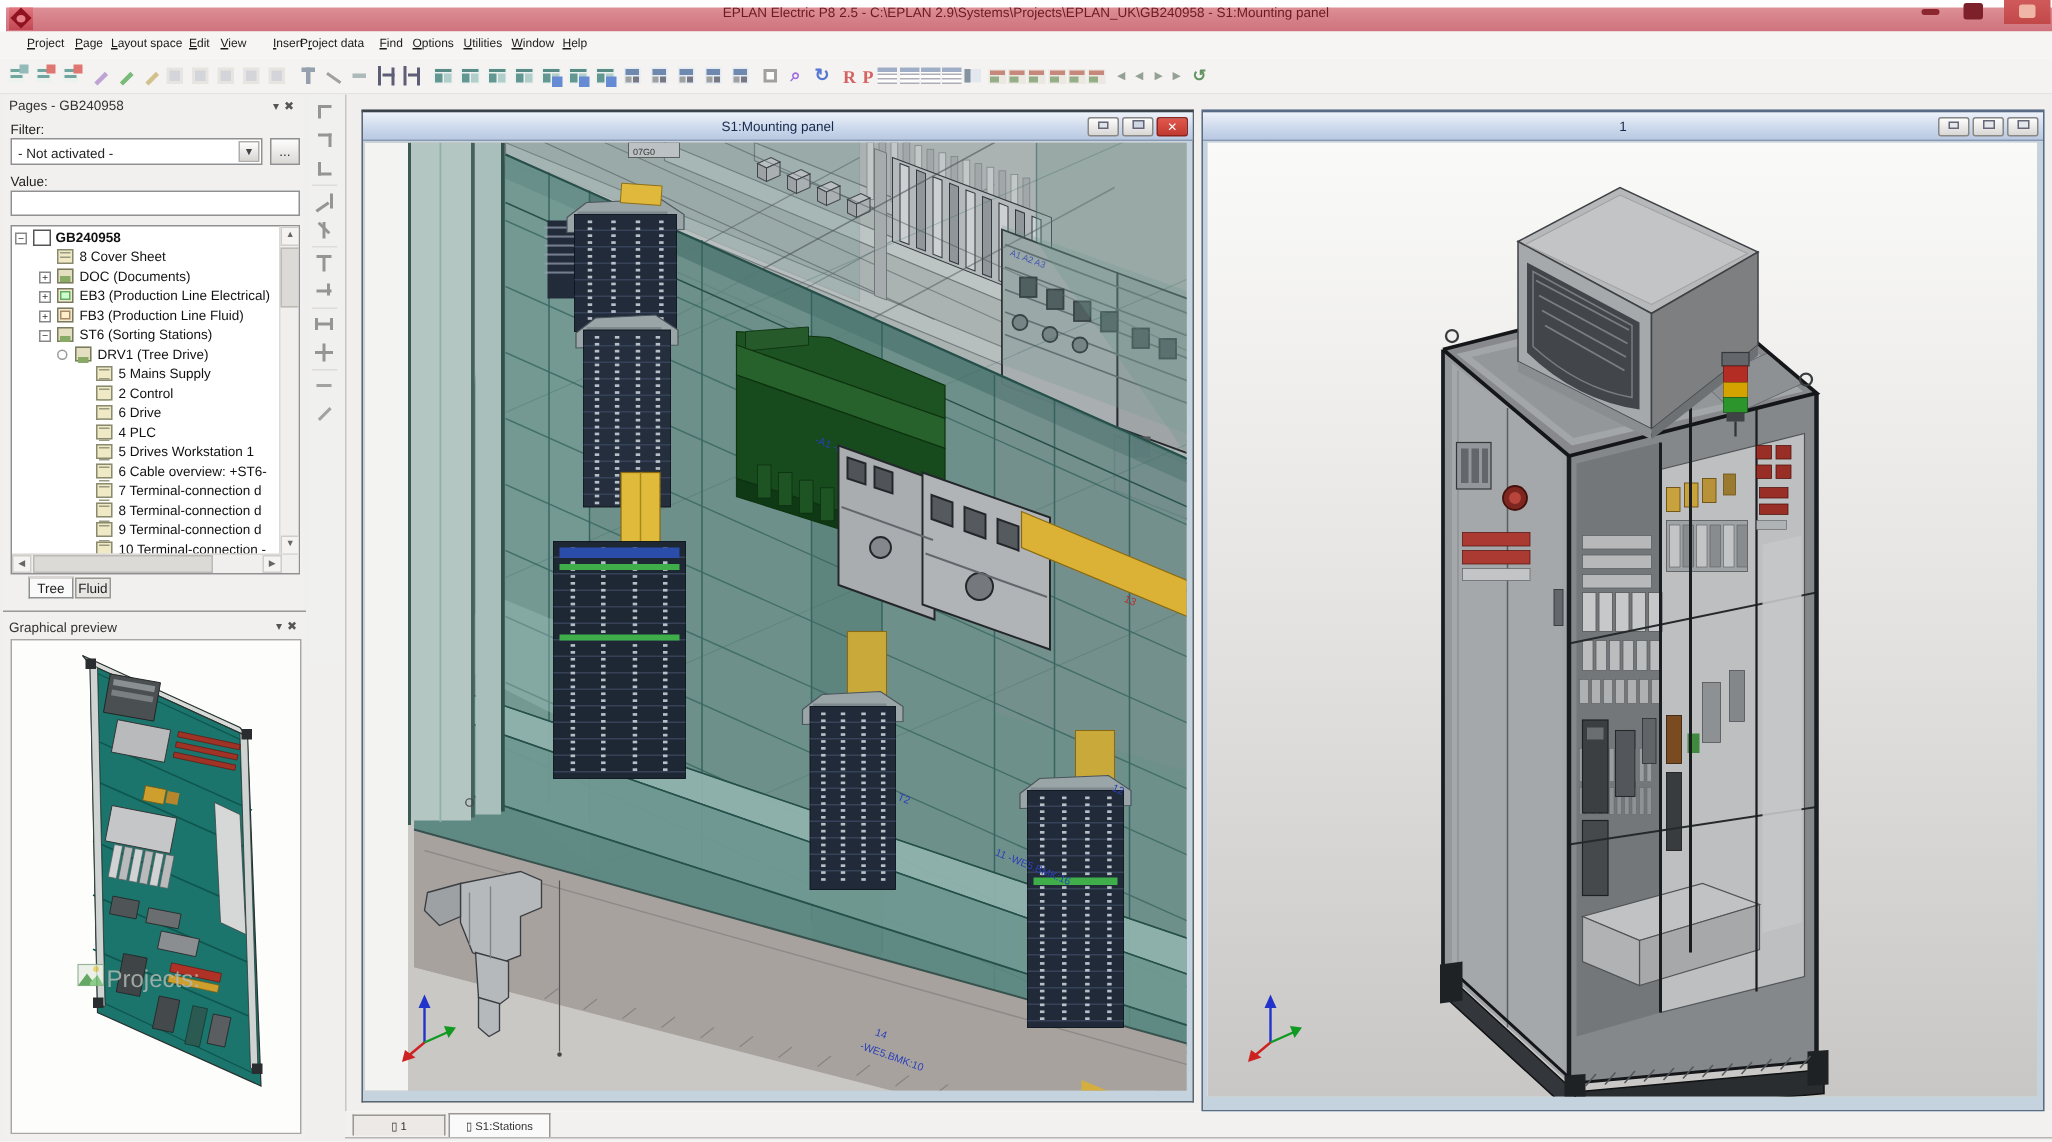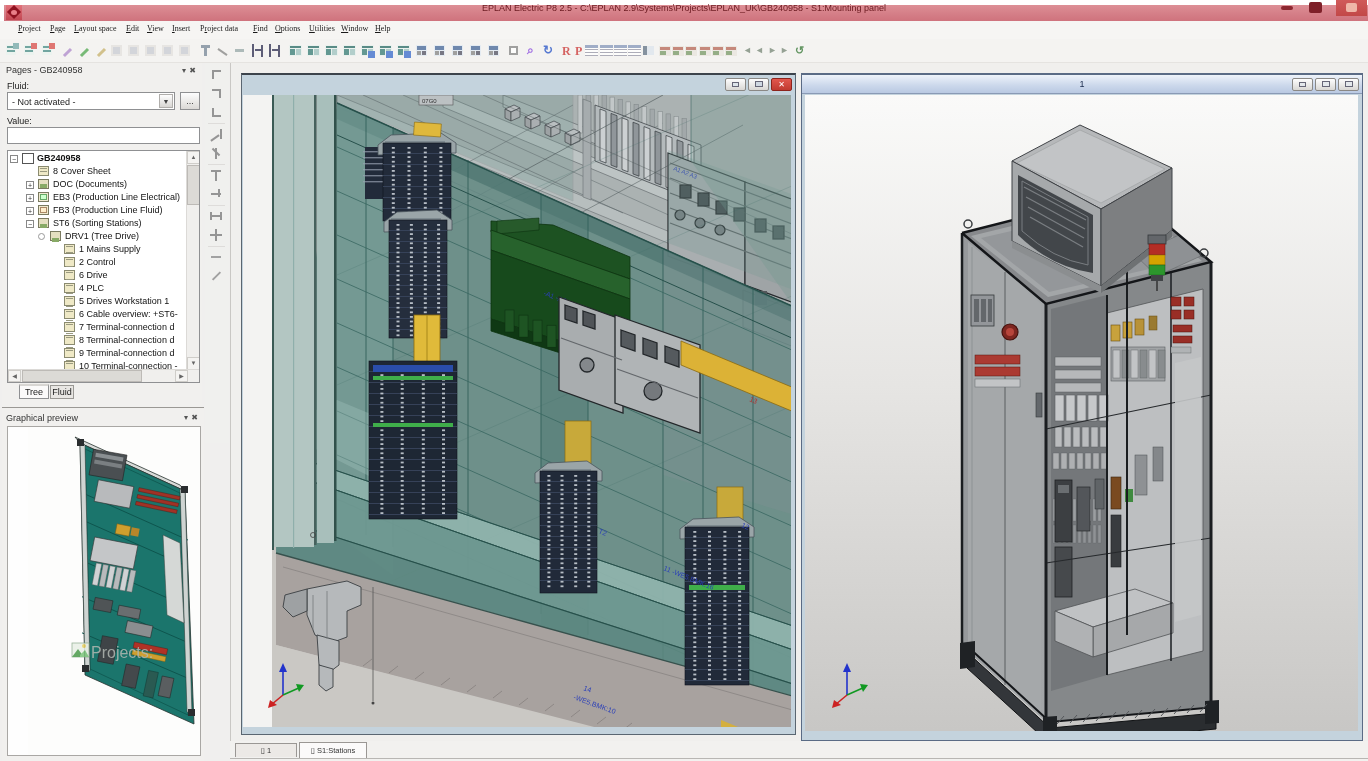--- a/index.html
+++ b/index.html
@@ -19,21 +19,21 @@
   background:#e87f88; border-radius:50%; }
 #tb-title { left:0; right:0; top:3px; text-align:center; font-size:9px; color:#6b1a20;}
 #tb-min { right:75px; top:6px; width:12px; height:4px; background:#8c2730; border-radius:2px;}
 #tb-max { right:46px; top:2px; width:13px; height:11px; background:#7e2029; border-radius:2px;}
 #tb-close { right:1px; top:0; width:31px; height:16px; background:linear-gradient(#d05a5a,#c24848); }
 #tb-close .x { position:absolute; left:10px; top:3px; width:11px; height:9px; background:#efb6a8; border-radius:2px;}
 
 
 #menubar { left:0; top:21px; width:1368px; height:18px; background:#f6f5f3;
   font-size:8px; color:#1a1a1a; }
-#menubar span { position:absolute; top:3px;font-family:Liberation Serif, serif; }
+#menubar span { position:absolute; top:3px; }
 #menubar u { text-decoration:underline; }
 
 
 #toolbar { left:0; top:39px; width:1368px; height:24px; background:#f4f3f1;
   border-bottom:1px solid #e0dedb; }
 .ti { position:absolute; top:4px; width:15px; height:15px; }
 
 
 #pagespanel { left:2px; top:63px; width:200px; height:344px; background:#f1f0ee; font-size:9px; color:#222;}
 #vtoolbar { left:205px; top:63px; width:24px; height:380px; background:#f1f0ee; }
@@ -76,21 +76,21 @@
 <div class="abs" id="tb-close">
     <div class="x"></div>
   </div>
 
 <div class="abs" id="menubar">
   <span style="left:18px"><u>P</u>roject</span>
   <span style="left:50px"><u>P</u>age</span>
   <span style="left:74px"><u>L</u>ayout space</span>
   <span style="left:126px"><u>E</u>dit</span>
   <span style="left:147px"><u>V</u>iew</span>
-  <span style="left:172px"><u>I</u>nsert</span>
+  <span style="left:182px"><u>I</u>nsert</span>
   <span style="left:200px">P<u>r</u>oject data</span>
   <span style="left:253px"><u>F</u>ind</span>
   <span style="left:275px"><u>O</u>ptions</span>
   <span style="left:309px"><u>U</u>tilities</span>
   <span style="left:341px"><u>W</u>indow</span>
   <span style="left:375px"><u>H</u>elp</span>
 </div>
 
 <div class="abs" id="toolbar">
     <div style="position:absolute;left:0;top:0;width:1368px;height:24px;background:rgba(246,245,243,0.22);z-index:5;"></div>
@@ -329,21 +329,21 @@
   <div class="ti" style="left:793px;">
       <b style="position:absolute;left:2px;top:1px;color:#3a7a3a;font-size:11px;">↺</b>
     </div>
   </div>
 
 <div class="abs" style="left:0;top:63px;width:230px;height:698px;background:#f0efee;"></div>
 <div class="abs" id="pagespanel">
   <div class="abs" style="left:4px;top:2px;font-size:9px;color:#333;">Pages - GB240958</div>
   <div class="abs" style="right:16px;top:3px;font-size:8px;color:#555;">▾</div>
   <div class="abs" style="right:6px;top:3px;font-size:8px;color:#555;">✖</div>
-  <div class="abs" style="left:5px;top:18px;font-size:9px;">Fluid:</div>
+  <div class="abs" style="left:5px;top:18px;font-size:9px;">Filter:</div>
   <div class="abs" style="left:5px;top:29px;width:168px;height:18px;background:#fff;border:1px solid #8f9092;">
      <span style="position:absolute;left:4px;top:4px;font-size:9px;color:#222;">- Not activated -</span>
      <span style="position:absolute;right:1px;top:1px;width:14px;height:14px;background:linear-gradient(#fefefe,#d8d6d3);border:1px solid #b0aeab;font-size:7px;text-align:center;line-height:14px;color:#444;">▼</span>
   </div>
   <div class="abs" style="left:178px;top:29px;width:20px;height:18px;background:linear-gradient(#fdfdfd,#dbd9d6);border:1px solid #8f9092;font-size:9px;text-align:center;line-height:16px;color:#333;">...</div>
   <div class="abs" style="left:5px;top:53px;font-size:9px;">Value:</div>
   <div class="abs" style="left:5px;top:64px;width:193px;height:17px;background:#fff;border:1px solid #8f9092;"></div>
   <div class="abs" id="treebox" style="left:5px;top:87px;width:193px;height:233px;background:#fff;border:1px solid #8f9092;overflow:hidden;font-size:9px;color:#111;">
     <div id="treec">
     <div class="abs" style="left:2px;top:4px;width:8px;height:8px;border:1px solid #888;background:#fff;font-size:7px;line-height:7px;text-align:center;color:#333;">−</div>
@@ -369,21 +369,21 @@
     <div class="abs" style="left:30px;top:67px;width:11px;height:10px;border:1px solid #7a7a60;background:#e4dfc0;"></div>
         <div class="abs" style="left:32px;top:73px;width:7px;height:4px;background:#8a6;"></div>
     <div class="abs" style="left:45px;top:67px;font-weight:normal;white-space:nowrap;">ST6 (Sorting Stations)</div>
     <div class="abs" style="left:30px;top:82px;width:7px;height:7px;border:1px solid #999;border-radius:50%;background:#fff;"></div>
     <div class="abs" style="left:42px;top:80px;width:11px;height:10px;border:1px solid #7a7a60;background:#e4dfc0;"></div>
         <div class="abs" style="left:44px;top:87px;width:7px;height:4px;background:#8a6;"></div>
     <div class="abs" style="left:57px;top:80px;font-weight:normal;white-space:nowrap;">DRV1 (Tree Drive)</div>
     <div class="abs" style="left:56px;top:93px;width:11px;height:10px;border:1px solid #8a8a70;background:#efe9c6;"></div>
         <div class="abs" style="left:58px;top:95px;width:7px;height:1px;background:#9a9a80;"></div>
         <div class="abs" style="left:58px;top:101px;width:7px;height:1px;background:#9a9a80;"></div>
-    <div class="abs" style="left:71px;top:93px;font-weight:normal;white-space:nowrap;">1 Mains Supply</div>
+    <div class="abs" style="left:71px;top:93px;font-weight:normal;white-space:nowrap;">5 Mains Supply</div>
     <div class="abs" style="left:56px;top:106px;width:11px;height:10px;border:1px solid #8a8a70;background:#efe9c6;"></div>
         <div class="abs" style="left:58px;top:108px;width:7px;height:1px;background:#9a9a80;"></div>
         <div class="abs" style="left:58px;top:115px;width:7px;height:1px;background:#9a9a80;"></div>
     <div class="abs" style="left:71px;top:106px;font-weight:normal;white-space:nowrap;">2 Control</div>
     <div class="abs" style="left:56px;top:119px;width:11px;height:10px;border:1px solid #8a8a70;background:#efe9c6;"></div>
         <div class="abs" style="left:58px;top:121px;width:7px;height:1px;background:#9a9a80;"></div>
         <div class="abs" style="left:58px;top:128px;width:7px;height:1px;background:#9a9a80;"></div>
     <div class="abs" style="left:71px;top:119px;font-weight:normal;white-space:nowrap;">6 Drive</div>
     <div class="abs" style="left:56px;top:132px;width:11px;height:10px;border:1px solid #8a8a70;background:#efe9c6;"></div>
         <div class="abs" style="left:58px;top:134px;width:7px;height:1px;background:#9a9a80;"></div>
@@ -474,21 +474,21 @@
       </div>
   <div class="abs" style="left:3px;top:205px;width:17px;height:17px;">
         <i style="position:absolute;left:3px;top:7px;width:11px;height:2px;background:#888;transform:rotate(-45deg);"></i>
       </div>
   </div>
 </div>
 <div class="abs" id="prevpanel">
   <div class="abs" style="left:4px;top:5px;font-size:9px;color:#333;">Graphical preview</div>
   <div class="abs" style="right:16px;top:5px;font-size:8px;color:#555;">▾</div>
   <div class="abs" style="right:6px;top:5px;font-size:8px;color:#555;">✖</div>
-  <div class="abs" id="prevbox" style="left:5px;top:18px;width:194px;height:330px;background:#fefefe;border:1px solid #a9a7a4;overflow:hidden;padding-left:20px;"><svg width="194" height="330" viewBox="0 0 194 330" xmlns="http://www.w3.org/2000/svg">
+  <div class="abs" id="prevbox" style="left:5px;top:18px;width:194px;height:330px;background:#fefefe;border:1px solid #a9a7a4;overflow:hidden;"><svg width="194" height="330" viewBox="0 0 194 330" xmlns="http://www.w3.org/2000/svg">
 <rect width="194" height="330" fill="#fdfdfc"></rect>
 <g stroke="#27322f" stroke-width="0.8">
 <polygon points="47,10 152,58 157,64 52,16" fill="#d8dad8"></polygon>
 <polygon points="52,16 157,64 166,297 57,248" fill="#1b756c"></polygon>
 <polygon points="57,22 152,66 160,288 62,242" fill="none" stroke="#0e554e"></polygon>
 </g>
 <line x1="54" y1="65.72" x2="160" y2="113.06" stroke="#0e554e" stroke-width="1"></line>
 <line x1="54" y1="92.84" x2="160" y2="139.82" stroke="#0e554e" stroke-width="1"></line>
 <line x1="54" y1="133.52" x2="160" y2="179.96" stroke="#0e554e" stroke-width="1"></line>
 <line x1="54" y1="169.68" x2="160" y2="215.64000000000001" stroke="#0e554e" stroke-width="1"></line>
@@ -536,20 +536,21 @@
 <polygon points="44,230 50,222 56,230" fill="#4a9a4a"></polygon>
 <polygon points="52,228 57,223 61,230 52,230" fill="#7ac47a"></polygon>
 <circle cx="56" cy="219" r="2" fill="#e8d060"></circle>
 <text x="63" y="231" font-size="16" fill="#b2b8b2" font-family="Liberation Sans">Projects:</text>
 </g>
 </svg></div>
 </div>
 
 <div class="abs" id="mdi">
   <div class="win" id="win1">
+    <div class="wtitle" style="line-height:18px;">S1:Mounting panel</div>
     <div class="wbtn" style="right:49px;"><i style="display:inline-block;width:7px;height:5px;border:1px solid #667;background:#dde4ea;"></i></div>
     <div class="wbtn" style="right:26px;"><i style="display:inline-block;width:8px;height:6px;border:1px solid #667;background:#cfd8e2;"></i></div>
     <div class="wbtn wclose" style="right:3px;font-size:8px;line-height:11px;">✕</div>
     <div id="scene1c">
         <div id="scene1" style="position:absolute; left:0; top:0;"><svg width="551" height="641" viewBox="0 0 551 641" xmlns="http://www.w3.org/2000/svg">
 <rect x="0" y="0" width="551" height="641" fill="#cac8c4"></rect>
 <polygon points="21,0 551,0 551,640 33,460" fill="#b2b8b7"></polygon>
 <polygon points="94,0 551,0 551,212 94,8" fill="#abb2b2"></polygon>
 <g stroke="#707678" stroke-width="0.8">
 <polygon points="94,0 551,188 551,200 94,12" fill="#bac1c1" opacity="0.85"></polygon>

